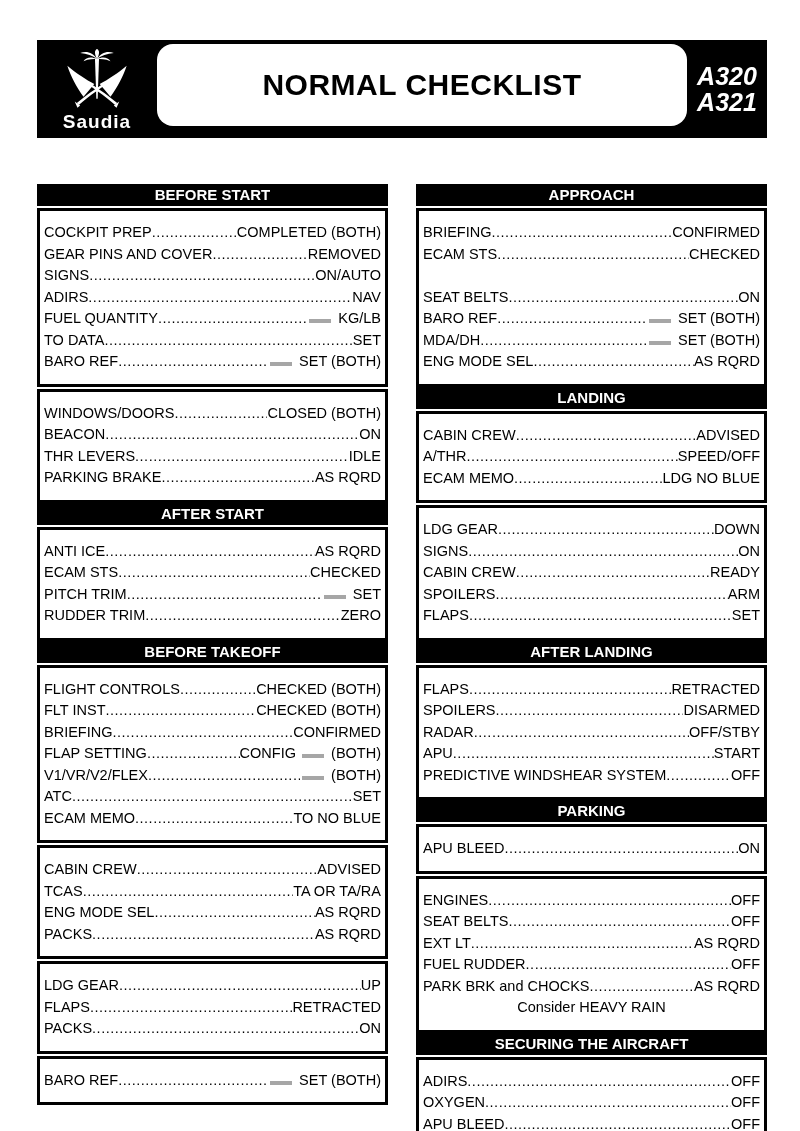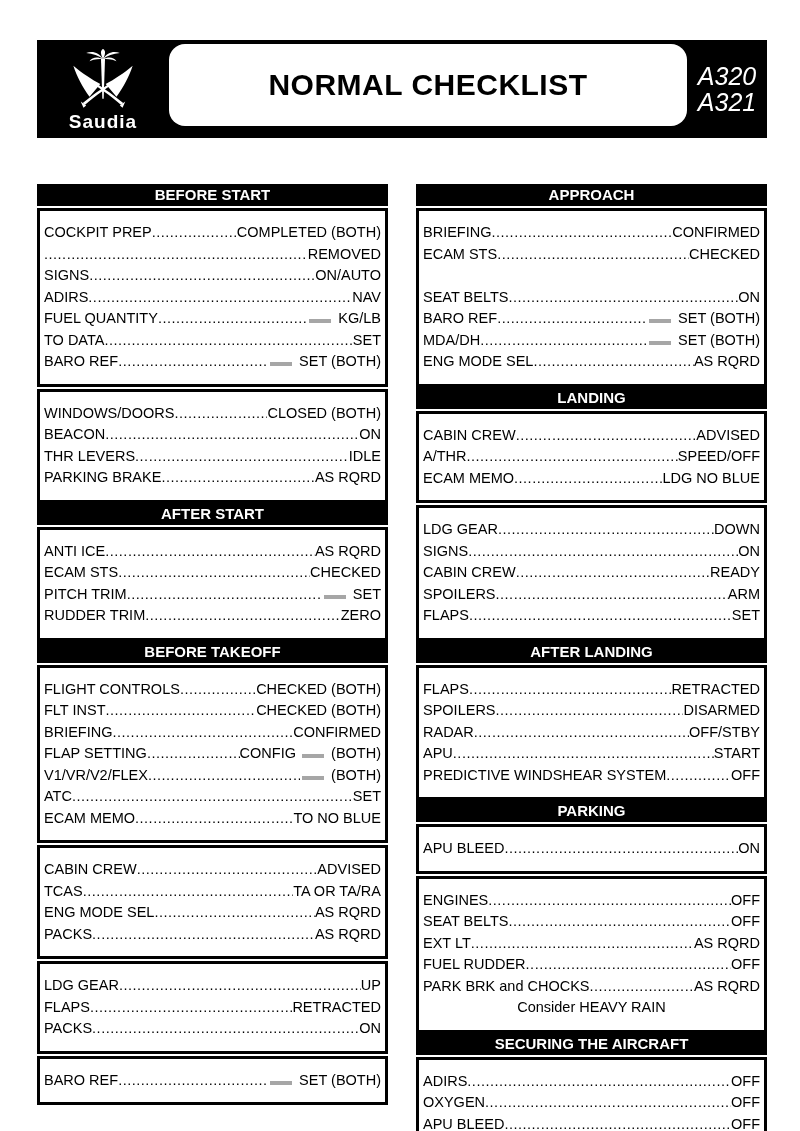--- a/index.html
+++ b/index.html
@@ -16,21 +16,21 @@
 
   
   .header {
     position: absolute;
     left: 37px; right: 33px; top: 40px;
     height: 98px;
     background: #000;
     display: flex;
   }
   .logo-box {
-    width: 132px;
+    width: 120px;
     display: flex; flex-direction: column;
     align-items: center; justify-content: center;
     padding-top: 2px;
   }
   .logo-box svg { width: 74px; height: 62px; display: block; }
   .logo-wordmark {
     color: #fff;
     font-weight: bold;
     font-size: 19px;
     letter-spacing: 1px;
@@ -46,21 +46,21 @@
   .page-title {
     font-size: 30px;
     font-weight: bold;
     letter-spacing: 0.5px;
   }
   .fleet-box {
     width: 80px;
     display: flex; flex-direction: column;
     align-items: center; justify-content: center;
     color: #fff;
-    font-weight: normal;
+    font-weight: bold;
     font-style: italic;
     font-size: 25px;
     line-height: 1.05;
   }
 
   
   .columns {
     position: absolute;
     left: 37px; right: 33px; top: 176px;
     display: flex;
@@ -164,20 +164,21 @@
   <div class="columns">
       <div class="column">
         <div class="sec-header">BEFORE START</div>
         <div class="group">
           <div class="row">
             <span class="label">COCKPIT PREP</span>
             <span class="dots"></span>
             <span class="value">COMPLETED (BOTH)</span>
           </div>
           <div class="row">
+            <span class="label">GEAR PINS AND COVER</span>
             <span class="dots"></span>
             <span class="value">REMOVED</span>
           </div>
           <div class="row">
             <span class="label">SIGNS</span>
             <span class="dots"></span>
             <span class="value">ON/AUTO</span>
           </div>
           <div class="row">
             <span class="label">ADIRS</span>

